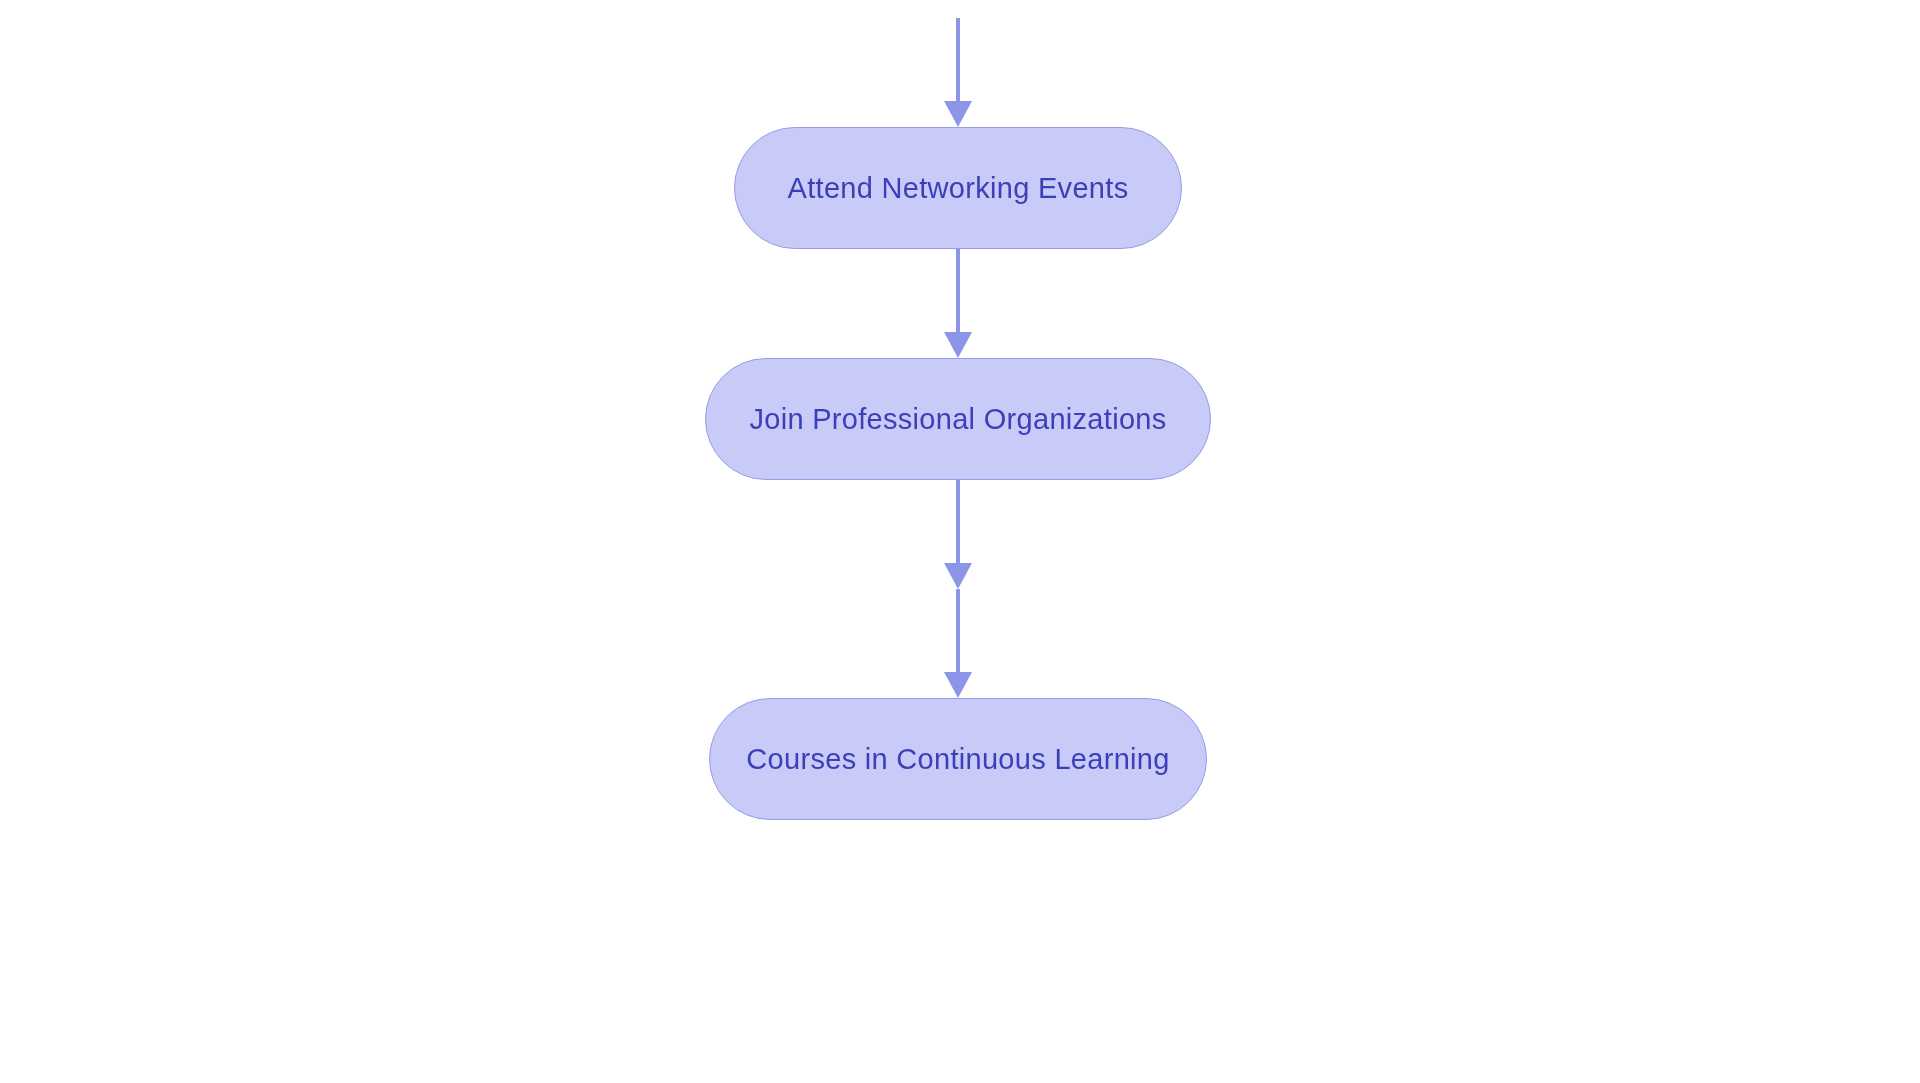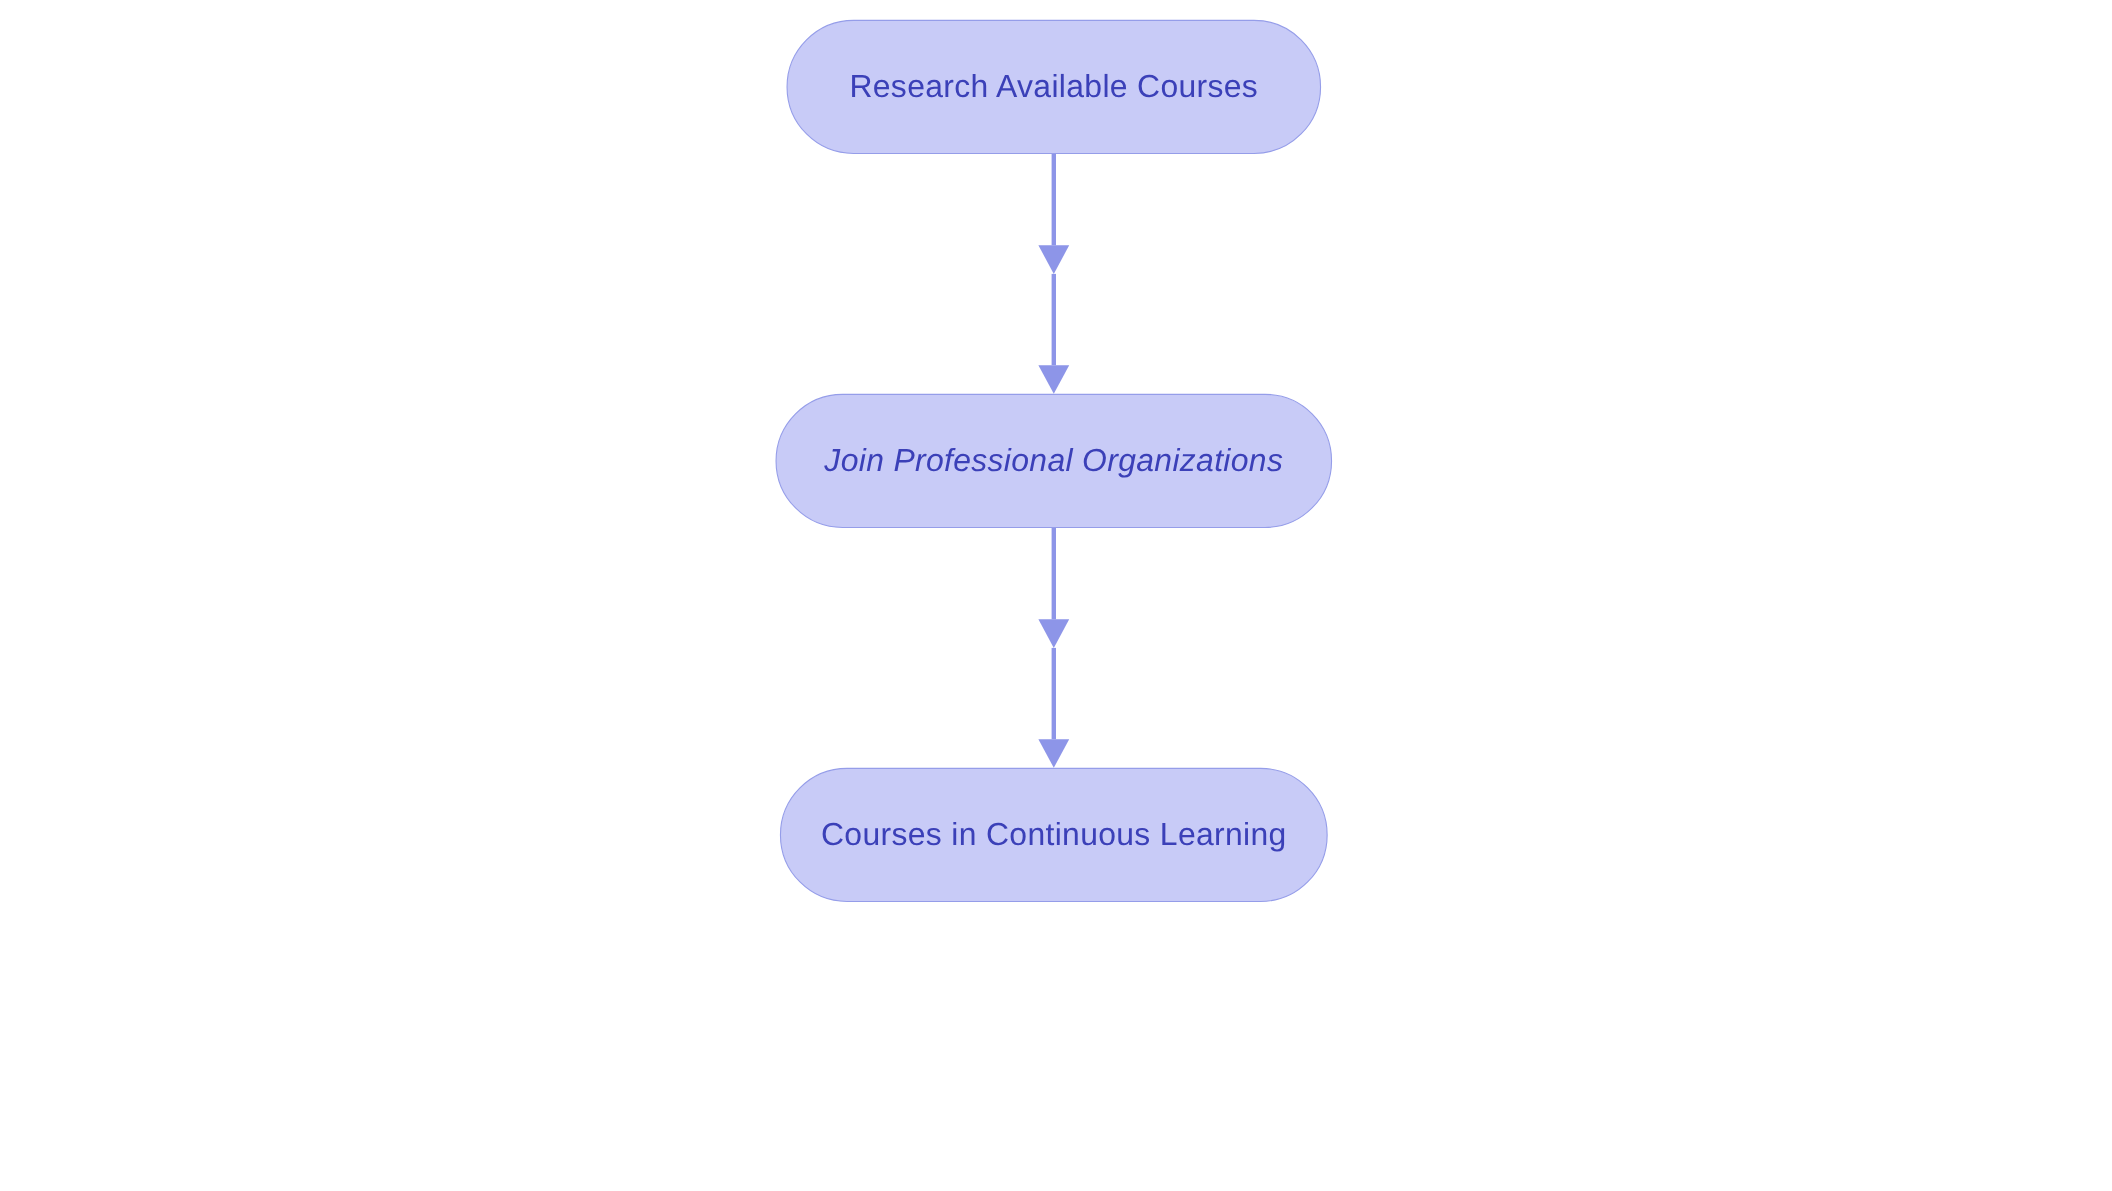--- a/index.html
+++ b/index.html
@@ -31,21 +31,21 @@
     border:1.5px solid var(--node-border);
     display:flex;align-items:center;justify-content:center;
     color:var(--text);
     font-size:29px;
     font-weight:500;
     letter-spacing:0.3px;
     flex:0 0 auto;
   }
   .n1{width:486px;}
   .n2{width:448px;}
-  .n3{width:506px;font-style:italic;}
+  .n3{width:506px;}
   .n4{width:326px;}
   .n5{width:498px;}
   .arrow{
     height:109px;width:30px;
     display:flex;flex-direction:column;align-items:center;
     flex:0 0 auto;
   }
   .arrow .line{
     width:3.5px;
     flex:1 1 auto;
@@ -57,29 +57,29 @@
     border-right:14px solid transparent;
     border-top:26px solid var(--arrow);
   }
 </style>
 </head>
 <body>
 
 <div class="canvas">
   <div class="column">
 
-    <div class="node n1">
-      <span>Research Available Courses</span>
-    </div>
 
     <div class="arrow">
       <div class="line"></div>
       <div class="head"></div>
     </div>
 
+    <div class="node n2">
+      <span>Attend Networking Events</span>
+    </div>
 
     <div class="arrow">
       <div class="line"></div>
       <div class="head"></div>
     </div>
 
     <div class="node n3">
       <span>Join Professional Organizations</span>
     </div>
 

